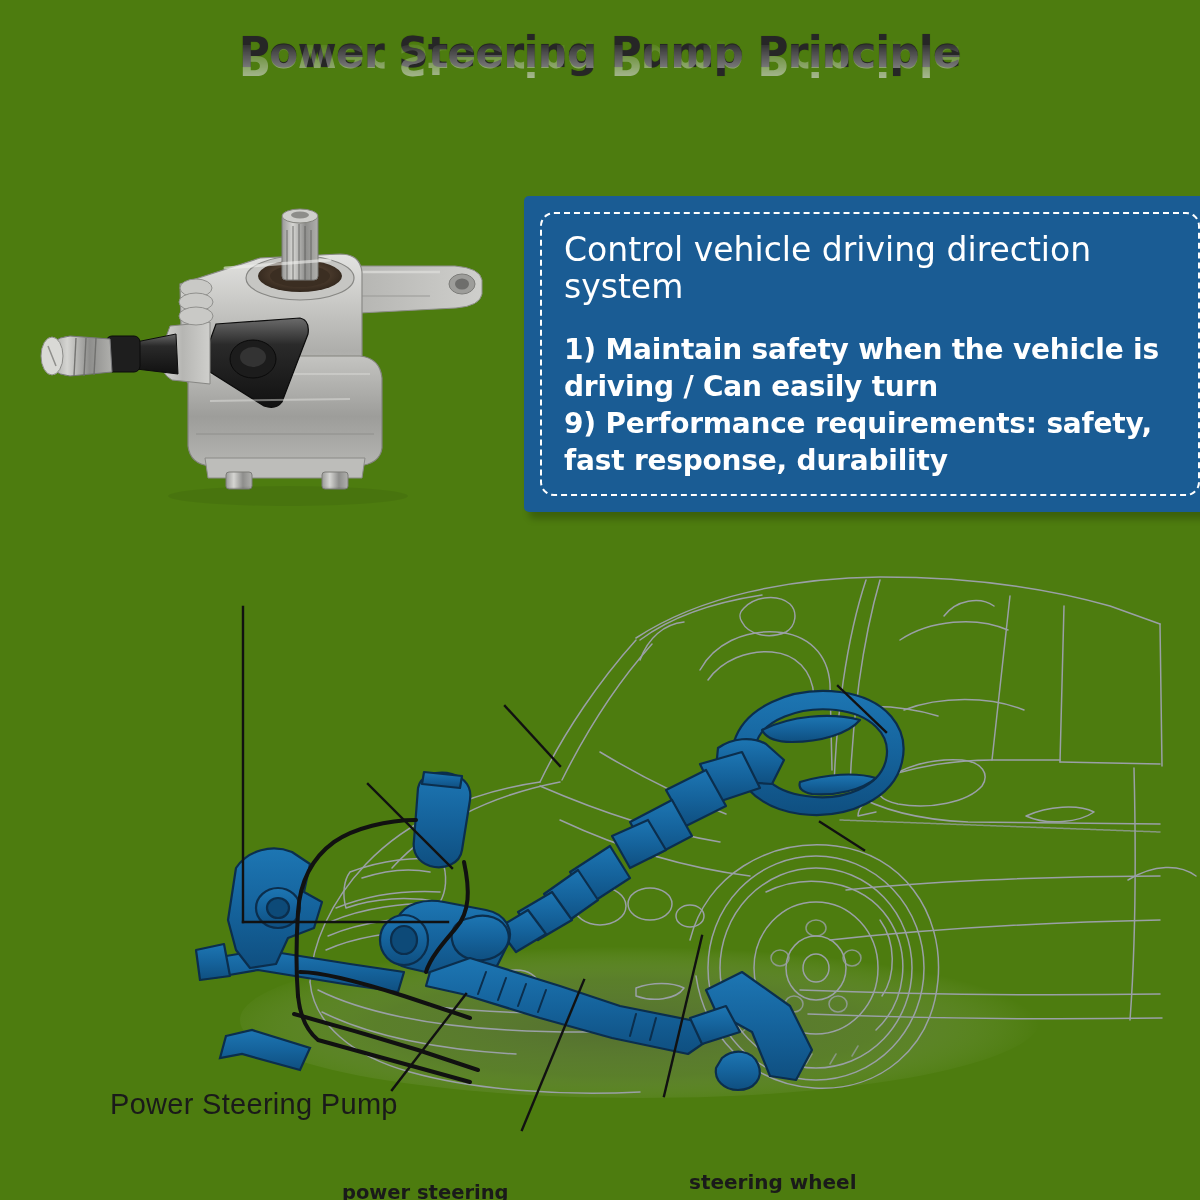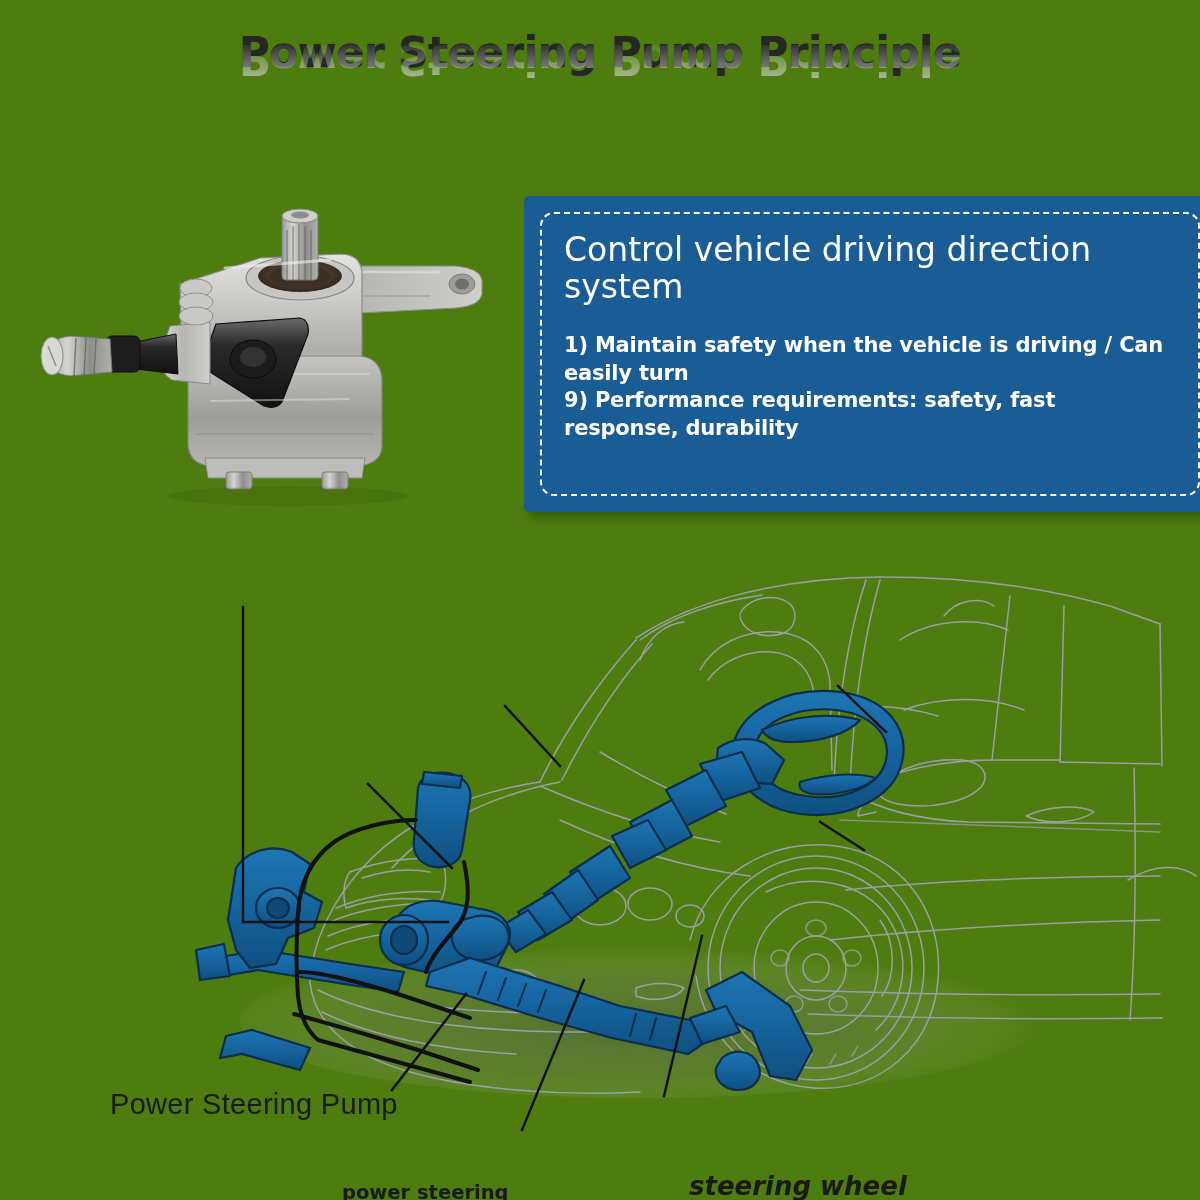--- a/index.html
+++ b/index.html
@@ -78,21 +78,21 @@
     font-family: "DejaVu Sans", sans-serif;
     color: #ffffff;
     font-size: 33px;
     line-height: 1.12;
     font-weight: 400;
     letter-spacing: 0px;
   }
   .info-line {
     font-family: "DejaVu Sans", sans-serif;
     color: #ffffff;
-    font-size: 21px;
+    font-size: 28px;
     font-weight: bold;
     line-height: 1.32;
     letter-spacing: -0.2px;
   }
   #info-list { margin-top: 26px; }
 
   
   #diagram {
     position: absolute;
     left: 0; top: 520px;
@@ -107,21 +107,21 @@
     white-space: nowrap;
   }
   #label-pump {
     left: 110px; top: 569px;
     font-family: "Liberation Sans", sans-serif;
     font-weight: 400;
     font-size: 29px;
     letter-spacing: 0.3px;
   }
   #label-reservoir { left: 342px; top: 662px; font-size: 19.5px; }
-  #label-wheel     { left: 689px; top: 652px; font-size: 26px; font-style: italic; }
+  #label-wheel     { left: 689px; top: 652px; font-size: 20px; }
 </style>
 </head>
 <body>
 
 <div id="page">
 
   <div id="title-block">
     <div id="main-title">Power Steering Pump Principle</div>
     <div id="main-title-reflection">Power Steering Pump Principle</div>
   </div>

